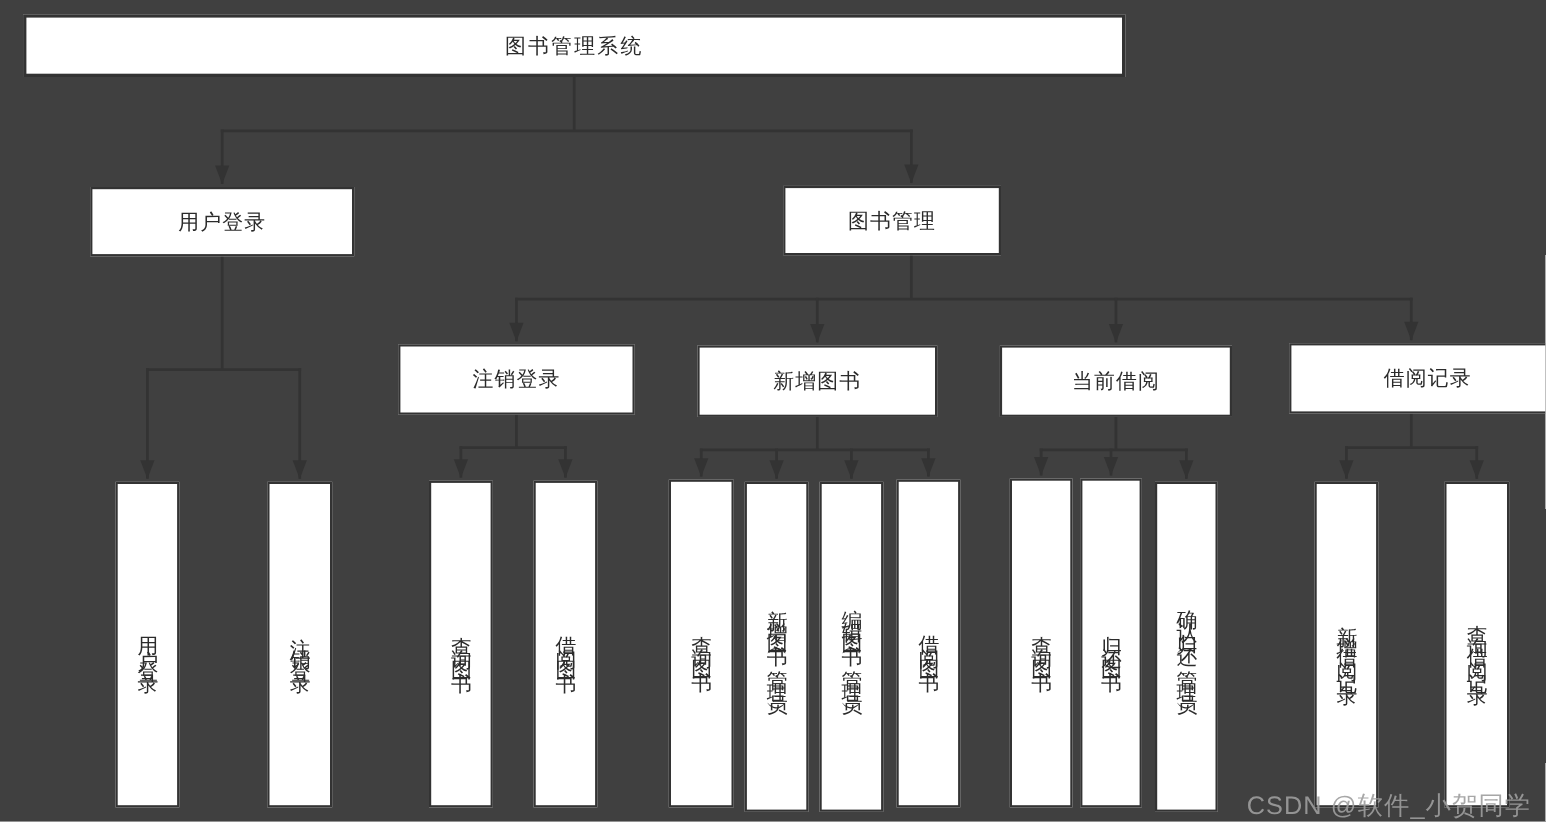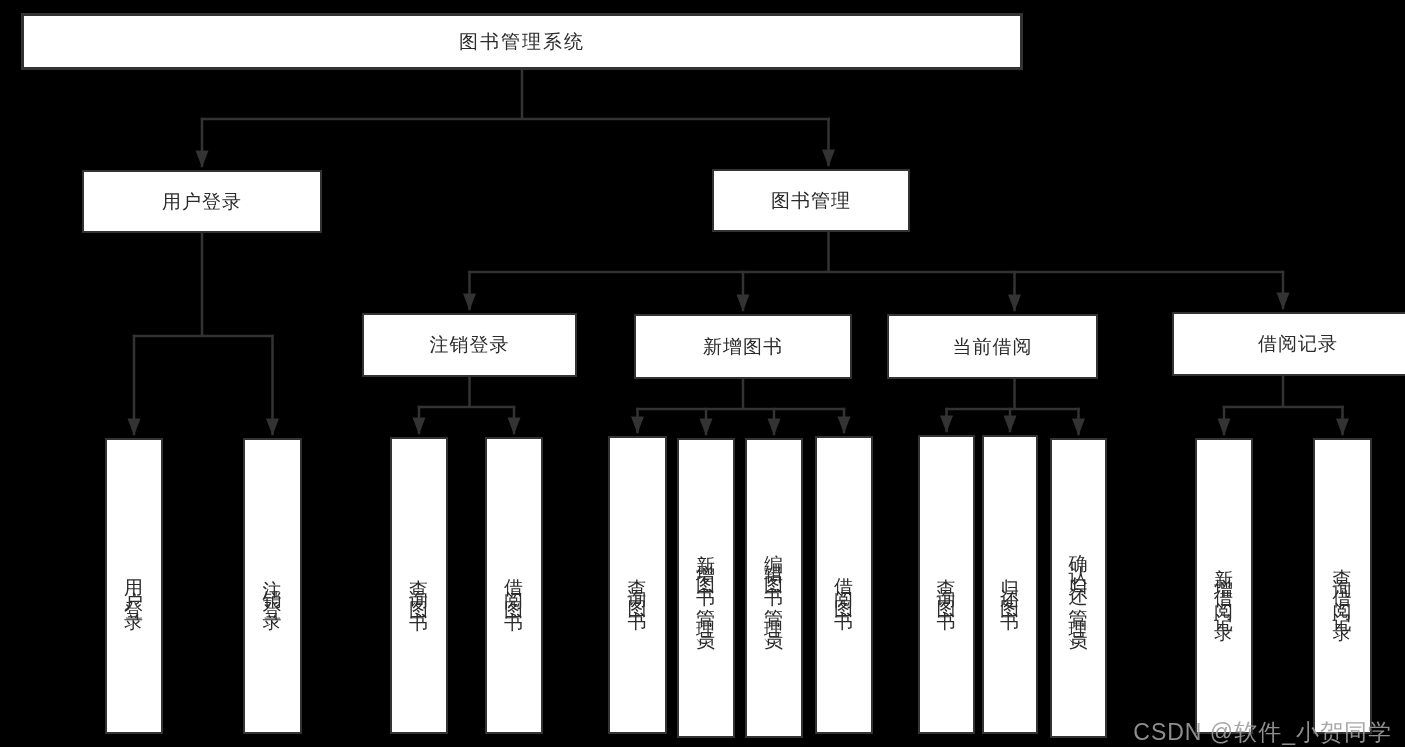--- a/index.html
+++ b/index.html
@@ -1,20 +1,20 @@
 <!DOCTYPE html>
 <html><head>
 <meta charset="utf-8">
 <style>
   html,body{margin:0;padding:0;background:#ffffff;}
   body{font-family:"Liberation Sans","DejaVu Sans",sans-serif;}
   #canvas{
     position:relative;
     width:1405px;height:747px;
-    background:#000000;
+    background:#404040;
     overflow:hidden;
   }
   #wires{position:absolute;left:0;top:0;pointer-events:none;}
   .node{
     position:absolute;
     box-sizing:border-box;
     background:#ffffff;
     border:2.5px solid #333333;
     display:flex;align-items:center;justify-content:center;
     color:#2b2b2b;
@@ -101,21 +101,21 @@
   <div class="node" style="left:712px;top:169px;width:198px;height:63px">
     <span>图书管理</span>
   </div>
 
   <div class="node" style="left:362px;top:313px;width:215px;height:64px">
     <span>注销登录</span>
   </div>
   <div class="node" style="left:634px;top:314px;width:218px;height:65px">
     <span>新增图书</span>
   </div>
-  <div class="node" style="left:887px;top:314px;width:211px;height:65px">
+  <div class="node" style="left:909px;top:314px;width:211px;height:65px">
     <span>当前借阅</span>
   </div>
   <div class="node" style="left:1172px;top:312px;width:252px;height:64px">
     <span>借阅记录</span>
   </div>
 
   <div class="node leaf" style="left:105px;top:438px;width:58px;height:296px">
     <span>用户登录</span>
   </div>
   <div class="node leaf" style="left:243px;top:438px;width:59px;height:296px">

